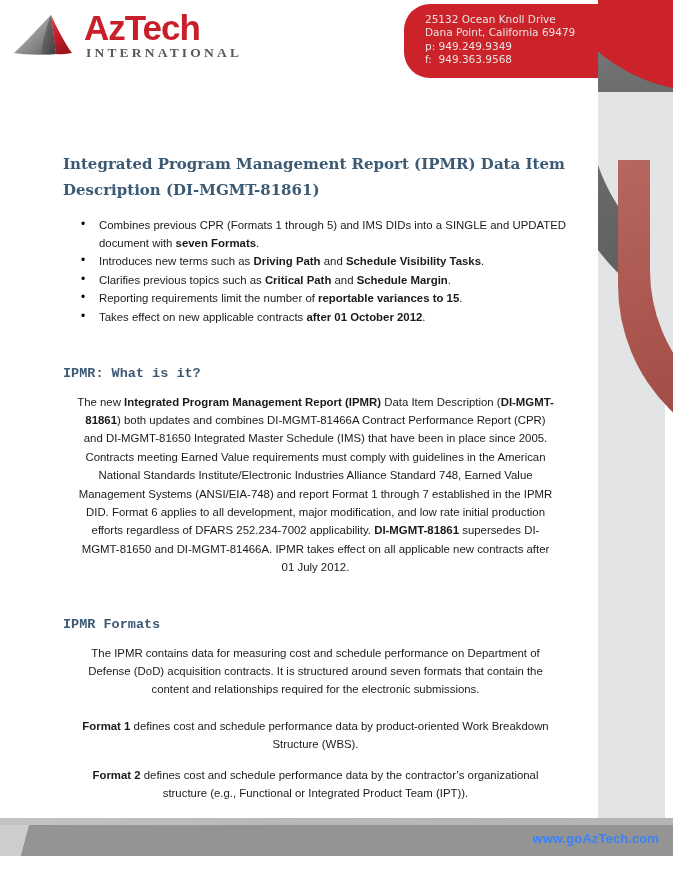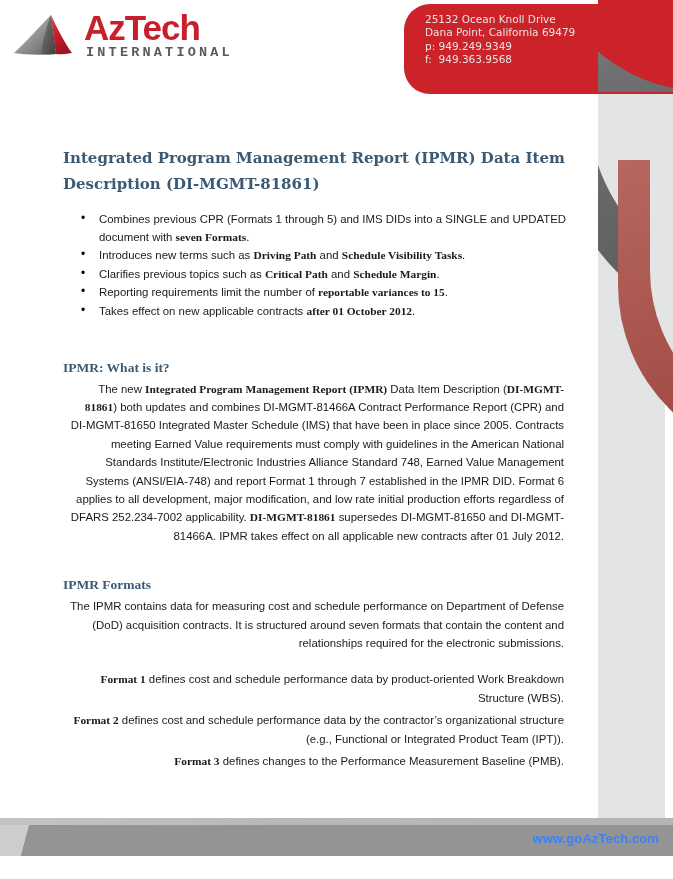--- a/index.html
+++ b/index.html
@@ -48,27 +48,27 @@
   
   .logo-wrap{ position:absolute; left:12px; top:8px; width:230px; height:58px; }
   .logo-mark{ position:absolute; left:0; top:4px; width:70px; height:48px; }
   .logo-text{ position:absolute; left:72px; top:2px; }
   .logo-az{
     font-family:"Liberation Sans", sans-serif;
     font-size:35px; font-weight:bold; line-height:36px;
     color:#c8202b; letter-spacing:-1px;
   }
   .logo-sub{
-    font-family:Liberation Mono, monospace;
+    font-family:Liberation Serif, serif;
     font-size:13.5px; font-weight:bold; letter-spacing:3.2px;
     color:#58595b; margin-top:-1px; padding-left:2px;
   }
 
   .contact-banner{
-    position:absolute; left:404px; top:4px; width:269px; height:90px;
+    position:absolute; left:404px; top:4px; width:269px; height:74px;
     background:#cc2229;
     border-radius:26px 0 0 26px;
     padding:9px 0 0 21px;
     color:#e9e3e2;
     font-family:"DejaVu Sans", sans-serif;
     font-size:10.5px; line-height:13.4px;
     z-index:3;
   }
   .contact-banner div{ white-space:pre; }
 
@@ -82,50 +82,50 @@
     background:linear-gradient(170deg,#9a9a9a 0%,#707070 60%,#5d5d5d 100%);
   }
   .banner-curve-red{
     position:absolute; left:-60px; top:-120px; width:190px; height:212px;
     border-radius:0 0 0 170px;
     background:#cc2229;
   }
 
   
   .content{
-    position:absolute; left:63px; top:145px; width:505px;
+    position:absolute; left:63px; top:151px; width:505px;
     color:#1a1a1a;
   }
   h1.doc-title{
     font-family:"DejaVu Serif", serif;
     font-size:15px; font-weight:bold; line-height:26px;
     color:#3c5a74; margin-bottom:14px;
   }
   h2.sect{
-    font-family:Liberation Serif, serif;
+    font-family:Liberation Mono, monospace;
     font-size:13.5px; font-weight:bold;
     color:#3c5a74; margin-bottom:1px;
   }
   ul.bullets{ list-style:none; margin:0 0 0 0; padding:0; }
   ul.bullets li{
     position:relative; padding-left:36px;
     font-size:11.4px; line-height:17.6px;
     margin-bottom:1px;
   }
   ul.bullets li::before{
     content:"\2022"; position:absolute; left:18px; top:-1px;
     font-size:12px; color:#000;
   }
   p.body{
-    font-size:11.4px; line-height:18.4px; margin:4px;
-    text-align:right;
+    font-size:11.4px; line-height:18.4px; margin:12px;
+    text-align:center;
   }
   .gap-lg{ height:38px; }
   .gap-md{ height:28px; }
-  b{ font-weight:bold;font-family:Liberation Serif, serif; }
+  b{ font-weight:bold; }
 
   
   .footer-top{
     position:absolute; left:0; top:818px; width:673px; height:7px;
     background:linear-gradient(to right,#c4c4c4 0%,#b9b9b9 40%,#b4b4b4 100%);
   }
   .footer-bar{
     position:absolute; left:0; top:825px; width:673px; height:31px;
     background:#949494;
   }

